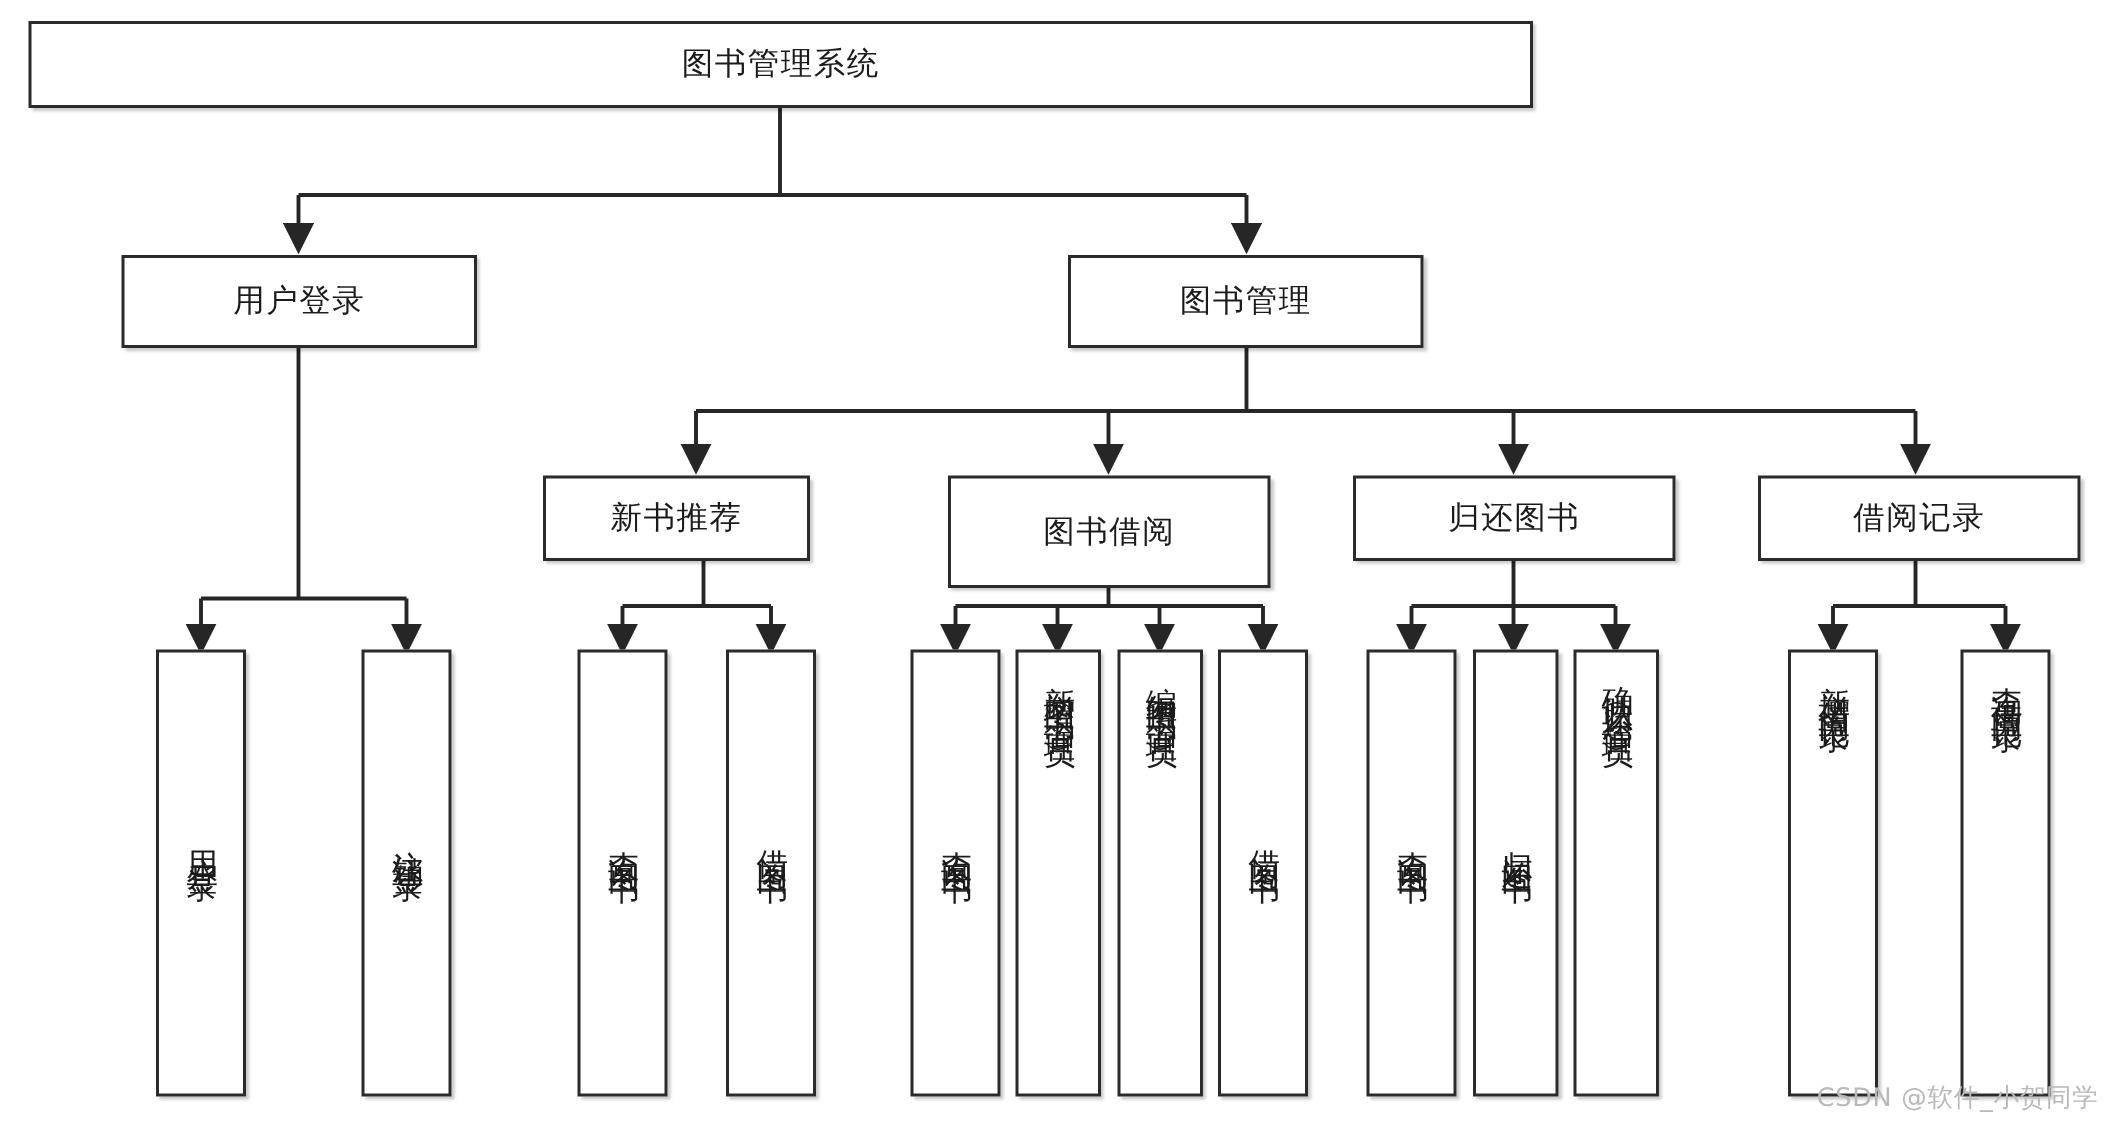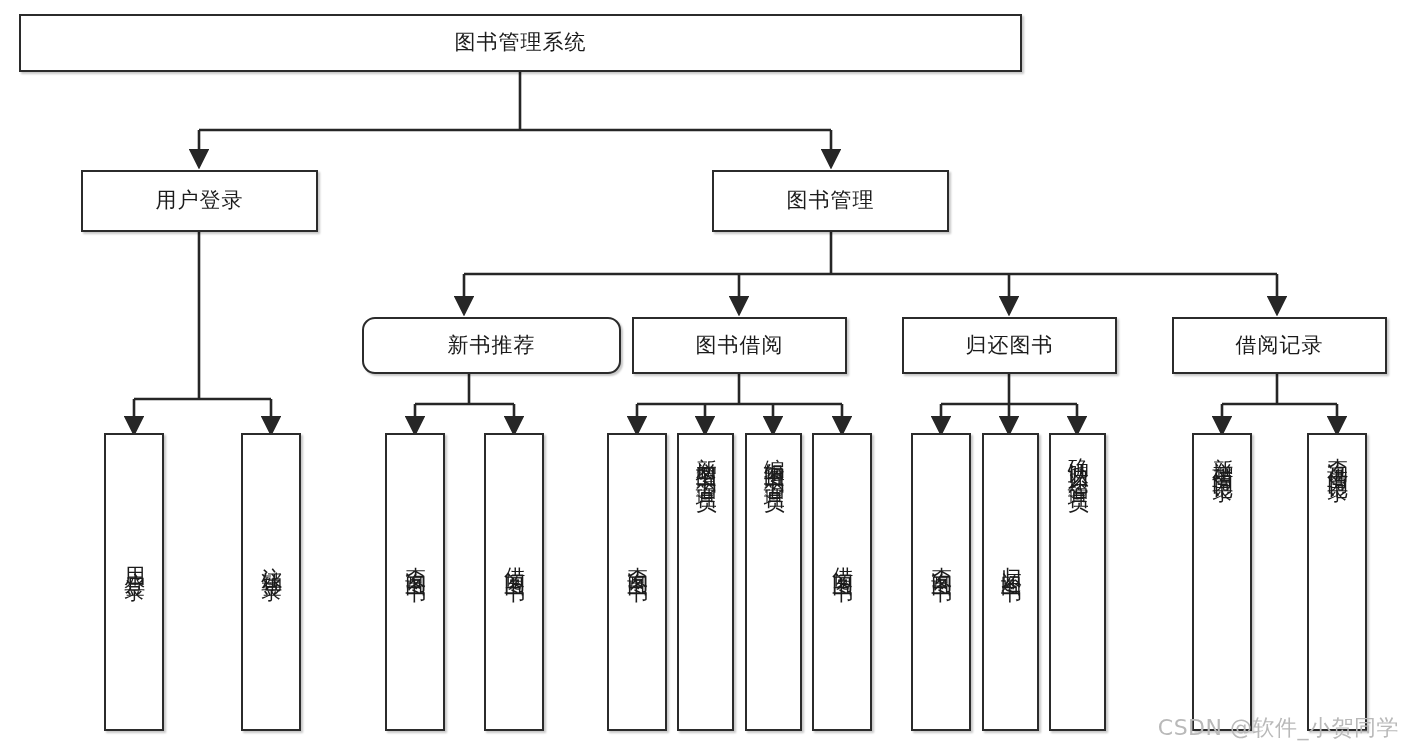--- a/index.html
+++ b/index.html
@@ -65,21 +65,21 @@
   .node.leaf.align-mid .node-label {
     transform: translateY(-22px);
   }
   .node.leaf.align-lower .node-label {
     transform: translateY(0px);
   }
   #watermark {
     position: absolute;
     right: 6px;
     bottom: 4px;
-    font-size: 22px;
+    font-size: 17px;
     color: #b9b9b9;
     letter-spacing: 0.5px;
     z-index: 6;
     white-space: nowrap;
   }
 </style>
 </head>
 <body>
 
 <div id="diagram-root">
@@ -138,24 +138,24 @@
     <span class="node-label">图书管理系统</span>
   </div>
 
   <div class="node" style="left:81px; top:170px; width:237px; height:62px;">
     <span class="node-label">用户登录</span>
   </div>
   <div class="node" style="left:712px; top:170px; width:237px; height:62px;">
     <span class="node-label">图书管理</span>
   </div>
 
-  <div class="node" style="left:362px; top:317px; width:259px; height:57px;border-radius:13px;">
+  <div class="node" style="left:362px; top:317px; width:178px; height:57px;">
     <span class="node-label">新书推荐</span>
   </div>
-  <div class="node" style="left:632px; top:317px; width:215px; height:57px;">
+  <div class="node" style="left:632px; top:317px; width:215px; height:75px;">
     <span class="node-label">图书借阅</span>
   </div>
   <div class="node" style="left:902px; top:317px; width:215px; height:57px;">
     <span class="node-label">归还图书</span>
   </div>
   <div class="node" style="left:1172px; top:317px; width:215px; height:57px;font-family:Liberation Serif, serif;">
     <span class="node-label">借阅记录</span>
   </div>
 
   <div class="node leaf align-mid" style="left:104px; top:433px; width:60px; height:298px;">

